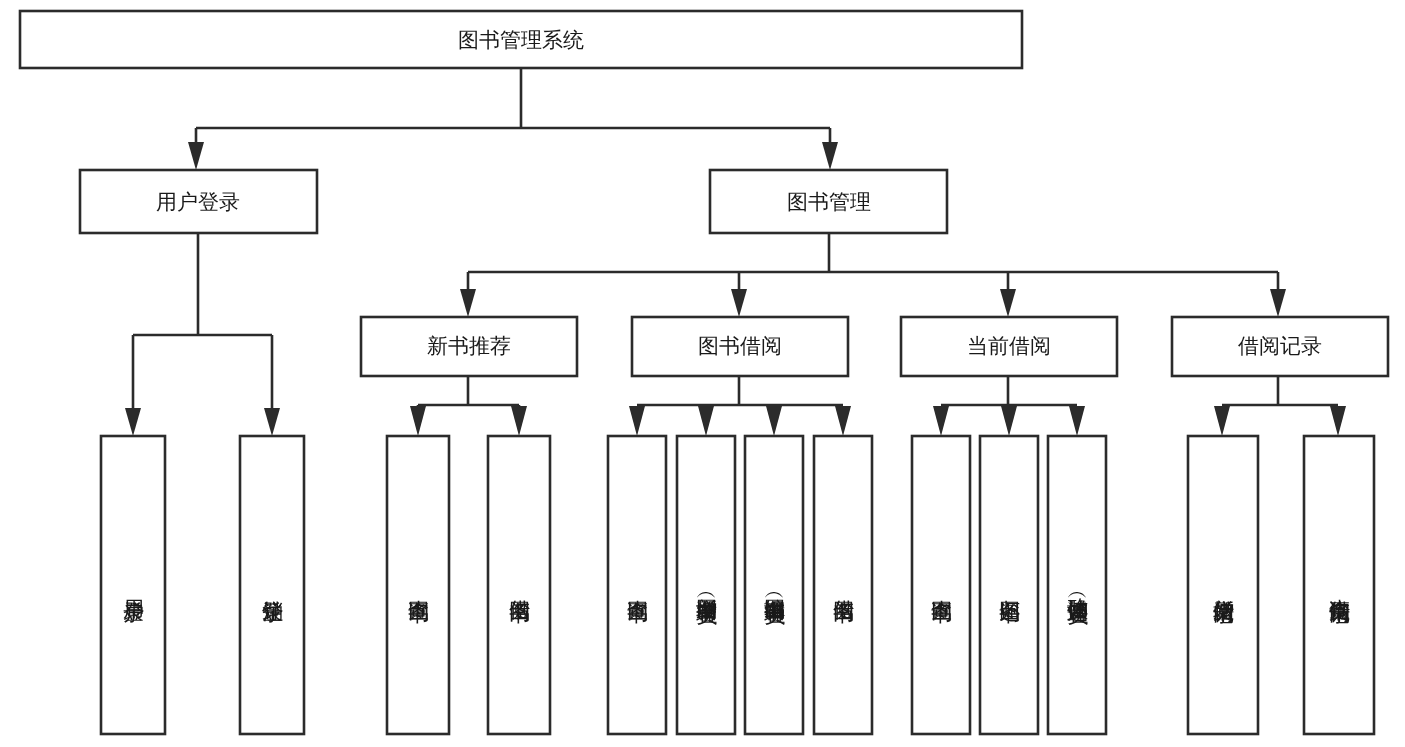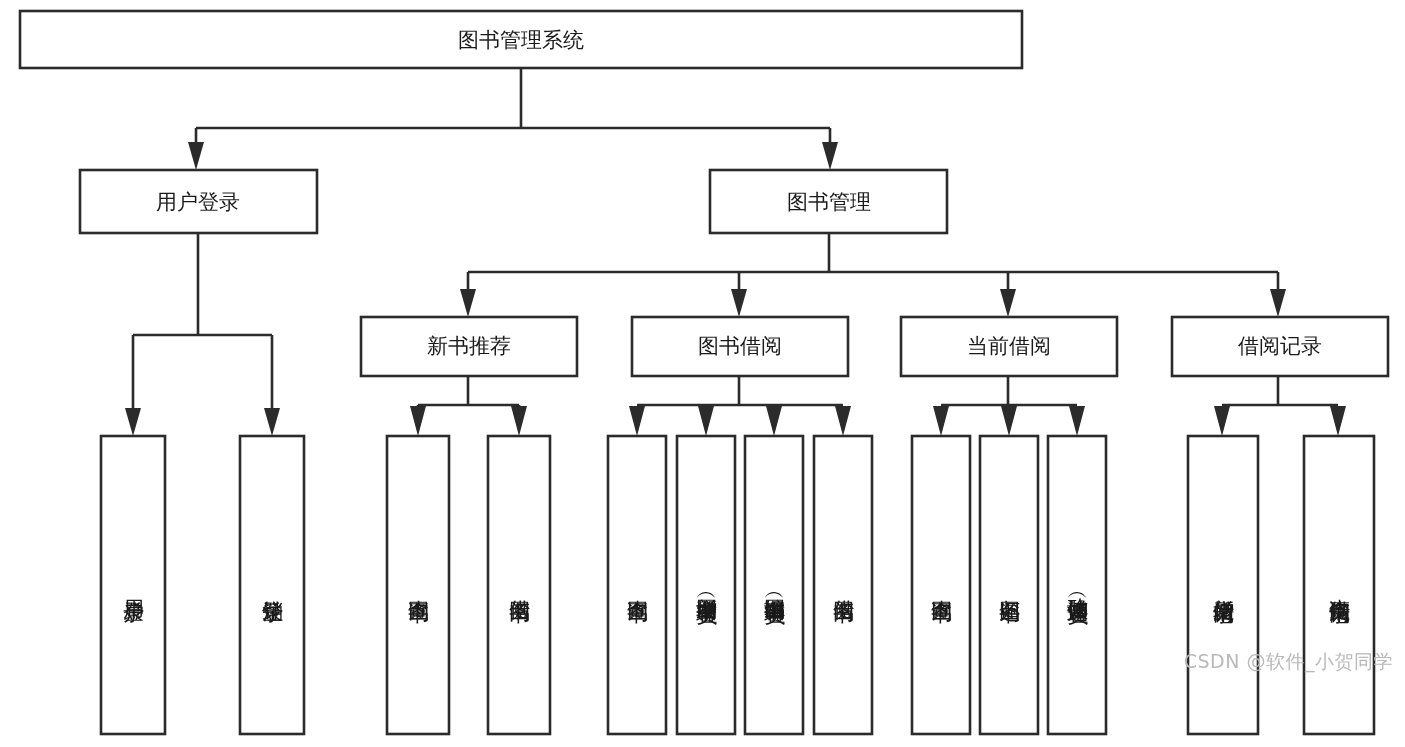--- a/index.html
+++ b/index.html
@@ -197,14 +197,13 @@
   <div class="vlabel" style="left:745px; top:436px; width:58px; height:298px;">编辑图书（管理员）</div>
   <div class="vlabel" style="left:814px; top:436px; width:58px; height:298px;">借阅图书</div>
 
   <div class="vlabel" style="left:912px; top:436px; width:58px; height:298px;">查询图书</div>
   <div class="vlabel" style="left:980px; top:436px; width:58px; height:298px;">归还图书</div>
   <div class="vlabel" style="left:1048px; top:436px; width:58px; height:298px;">确认归还（管理员）</div>
 
   <div class="vlabel" style="left:1188px; top:436px; width:70px; height:298px;">新增借阅记录</div>
   <div class="vlabel" style="left:1304px; top:436px; width:70px; height:298px;">查询借阅记录</div>
 
-  <div class="watermark">CSDN @软件_小贺同学</div>
 </div>
 
 </body></html>

